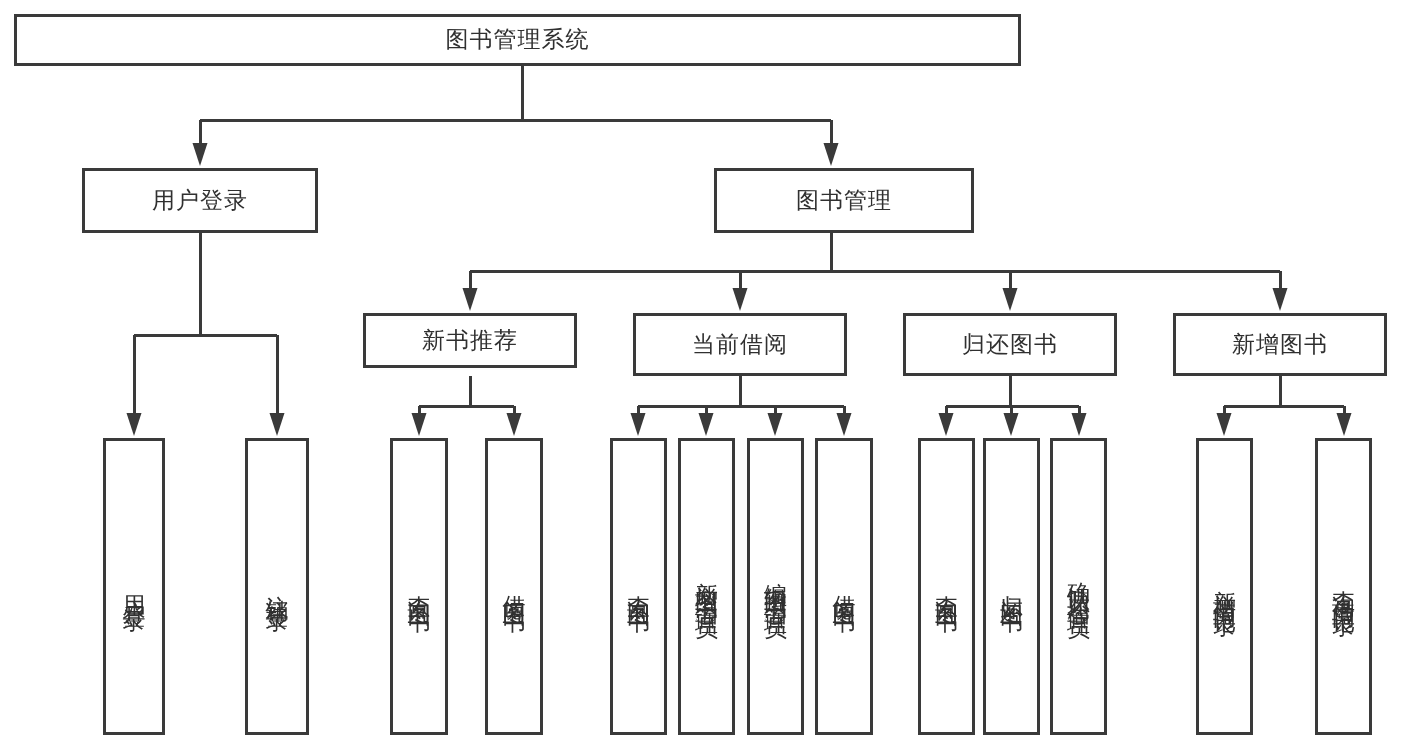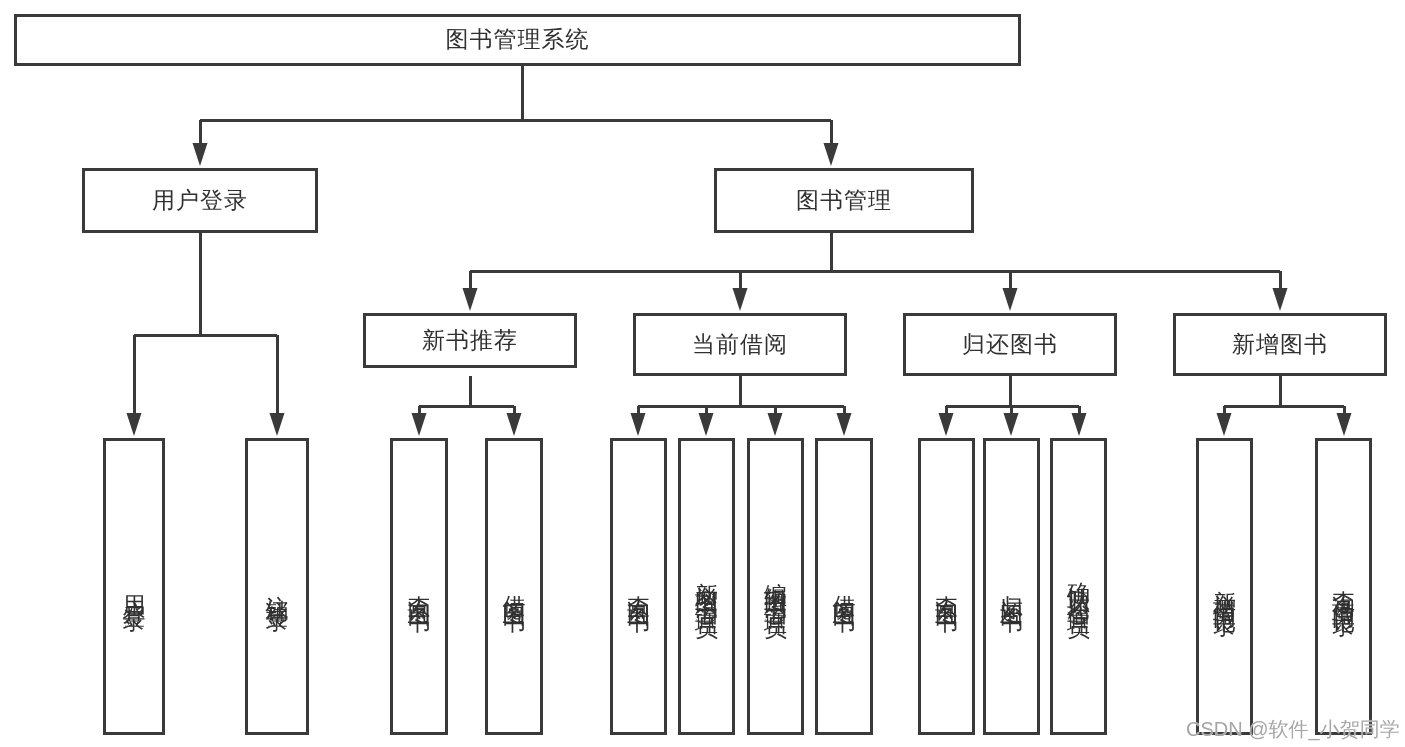--- a/index.html
+++ b/index.html
@@ -128,14 +128,13 @@
       <div class="node vertical" style="left: 610px; top: 438px; width: 57px; height: 297px;">查询图书</div>
       <div class="node vertical" style="left: 678px; top: 438px; width: 57px; height: 297px;">新增图书（管理员）</div>
       <div class="node vertical" style="left: 747px; top: 438px; width: 57px; height: 297px;">编辑图书（管理员）</div>
       <div class="node vertical" style="left: 815px; top: 438px; width: 58px; height: 297px;">借阅图书</div>
       <div class="node vertical" style="left: 918px; top: 438px; width: 57px; height: 297px;">查询图书</div>
       <div class="node vertical" style="left: 983px; top: 438px; width: 57px; height: 297px;">归还图书</div>
       <div class="node vertical" style="left: 1050px; top: 438px; width: 57px; height: 297px;">确认归还（管理员）</div>
       <div class="node vertical" style="left: 1196px; top: 438px; width: 57px; height: 297px;">新增借阅记录</div>
       <div class="node vertical" style="left: 1315px; top: 438px; width: 57px; height: 297px;">查询借阅记录</div>
     </div>
-  <div id="watermark">CSDN @软件_小贺同学</div>
 </div>
 
 </body></html>

